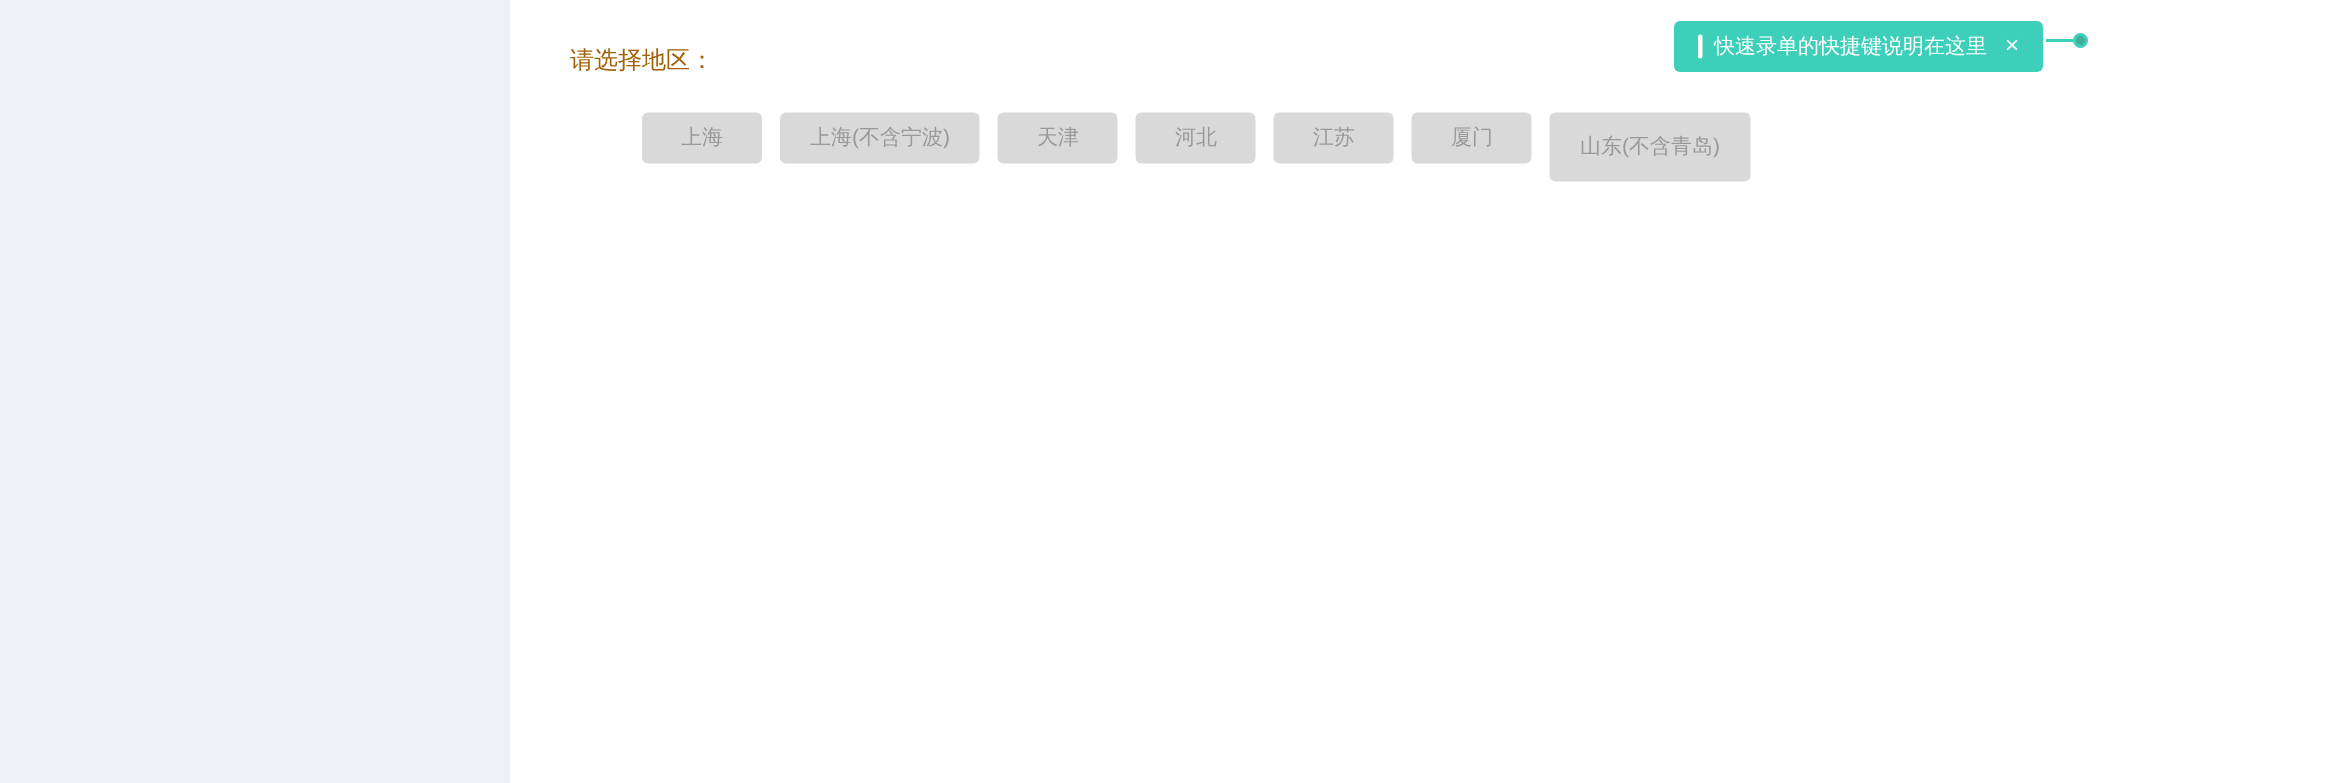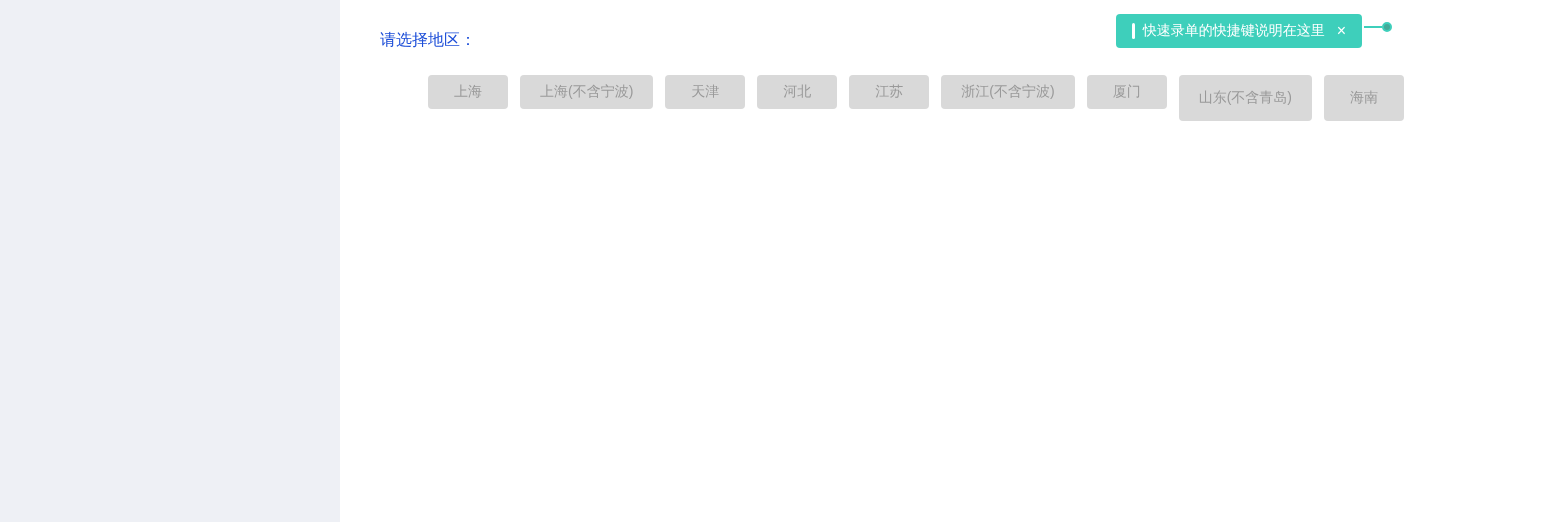--- a/index.html
+++ b/index.html
@@ -31,21 +31,21 @@
       left: 340px;
       top: 0;
       right: 0;
       height: 522px;
       background: #ffffff;
       padding: 30px 40px;
     }
 
     .page-label {
       font-size: 16px;
-      color: #1d4ed8;
+      color: #a16207;
       margin-bottom: 24px;
       font-weight: normal;
     }
 
     .region-buttons {
       display: flex;
       flex-wrap: wrap;
       gap: 12px;
       padding-left: 48px;
     }
@@ -128,26 +128,24 @@
   <div class="page-label">请选择地区：</div>
 
   <div class="region-buttons">
 
   <div style="display: flex; gap: 12px; margin-bottom: 12px;">
         <button class="region-btn">上海</button>
         <button class="region-btn">上海(不含宁波)</button>
         <button class="region-btn">天津</button>
         <button class="region-btn">河北</button>
         <button class="region-btn">江苏</button>
-        <button class="region-btn">浙江(不含宁波)</button>
         <button class="region-btn">厦门</button>
       </div>
       <div style="display: flex; gap: 12px;">
         <button class="region-btn">山东(不含青岛)</button>
-        <button class="region-btn">海南</button>
       </div>
     </div>
 
 </div>
 
 <div class="tooltip-banner">
   <span class="bar"></span>
   <span>快速录单的快捷键说明在这里</span>
   <span class="close-btn">×</span>
 </div>

